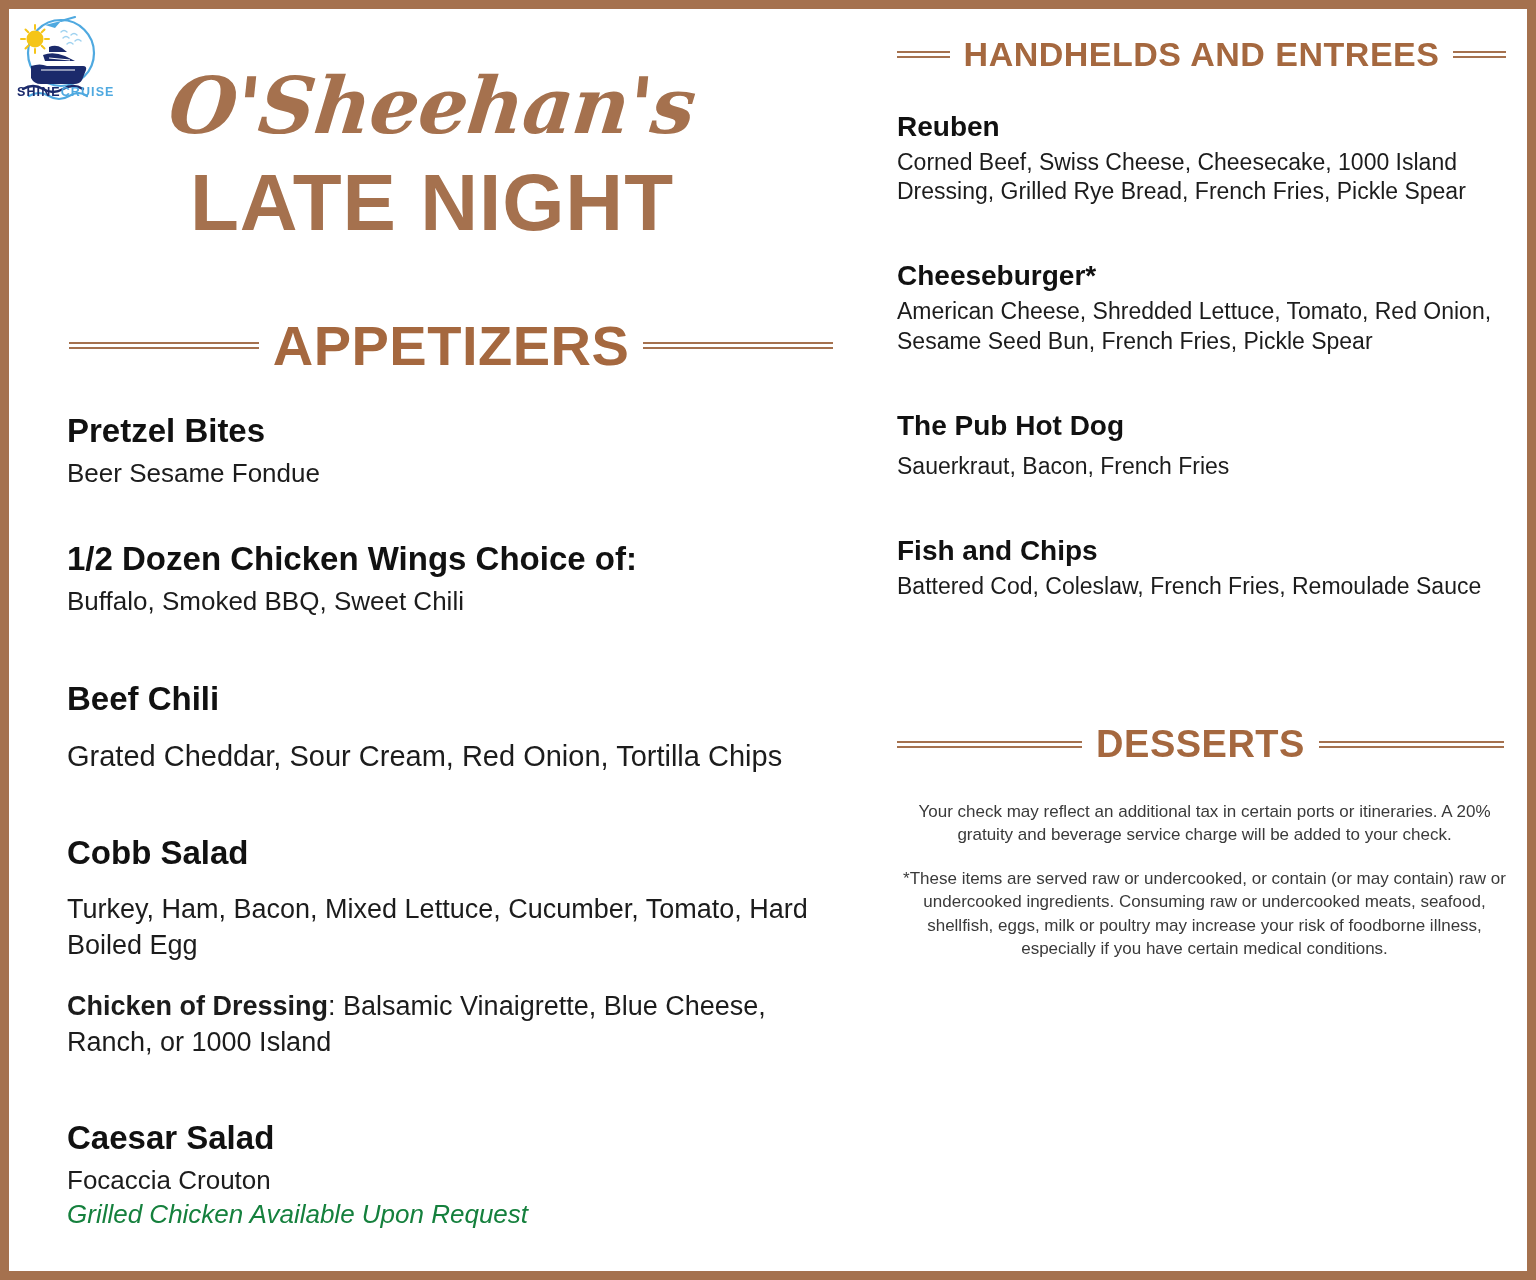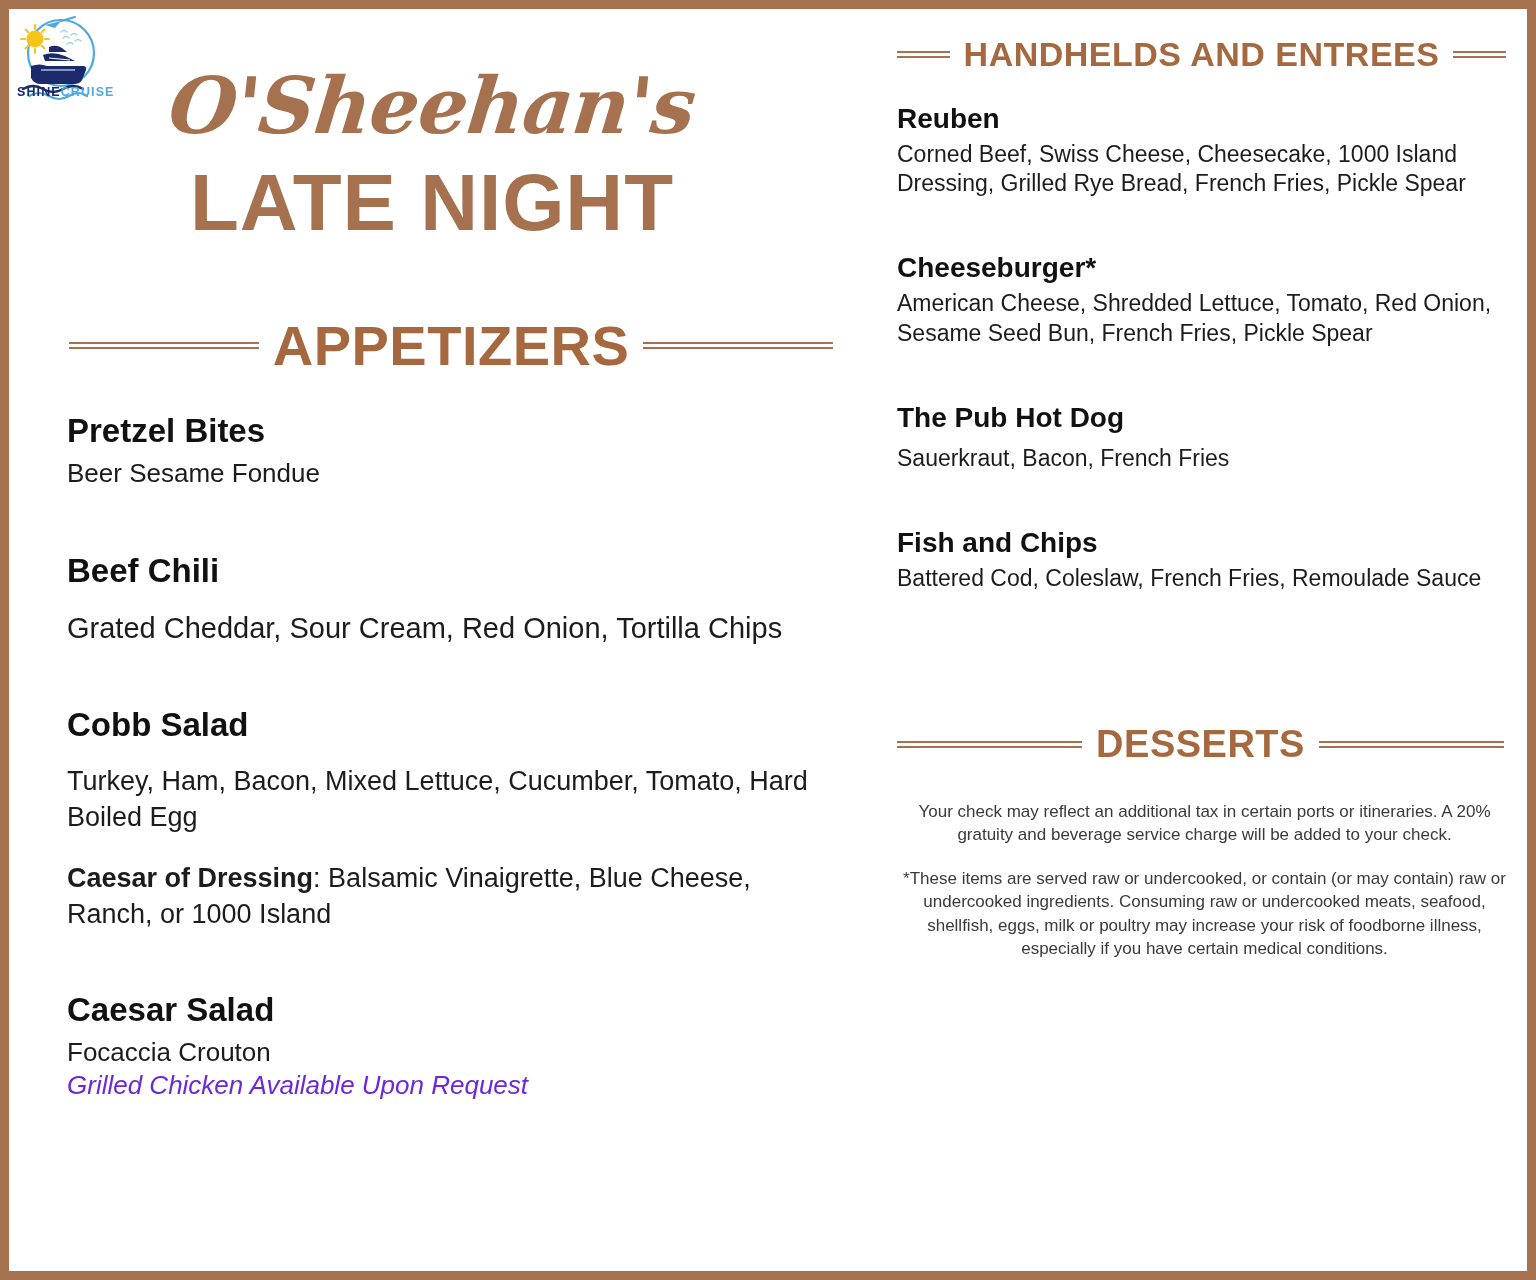--- a/index.html
+++ b/index.html
@@ -158,29 +158,29 @@
 
   .dressing {
     margin: 26px 0 0 0;
     color: #1c1c1c;
     font-size: 27px;
     line-height: 1.33;
   }
   .dressing b { font-weight: bold; }
   .italic-note {
     font-style: italic;
-    color: #6d28d9;
+    color: #15803d;
     font-size: 26px;
     line-height: 1.3;
     margin: 0;
   }
 
   
   .items-right {
-    margin: 28px 0 0 42px;
+    margin: 36px 0 0 42px;
     width: 610px;
   }
   .item-r { margin-bottom: 46px; }
   .item-r .name {
     color: #111111;
     font-weight: bold;
     font-size: 28px;
     line-height: 1.2;
     margin: 0 0 4px 0;
   }
@@ -290,30 +290,34 @@
         <span class="rule"></span>
       </div>
 
       <div class="items-left">
 
         <div class="item-l">
           <p class="name">Pretzel Bites</p>
           <p class="desc">Beer Sesame Fondue</p>
         </div>
 
+        <div class="item-l" style="margin-top:50px;">
+          <p class="name">1/2 Dozen Chicken Wings  Choice of:</p>
+          <p class="desc">Buffalo, Smoked BBQ, Sweet Chili</p>
+        </div>
 
         <div class="item-l big spaced" style="margin-top:62px;">
           <p class="name">Beef Chili</p>
           <p class="desc">Grated Cheddar, Sour Cream, Red Onion, Tortilla Chips</p>
         </div>
 
         <div class="item-l spaced" style="margin-top:58px;">
           <p class="name">Cobb Salad</p>
           <p class="desc" style="font-size:27px; margin-top:16px;">Turkey, Ham, Bacon, Mixed Lettuce,  Cucumber, Tomato, Hard Boiled Egg</p>
-          <p class="dressing"><b>Caesar of Dressing</b><span>: Balsamic  Vinaigrette, Blue Cheese, Ranch,  or 1000 Island</span></p>
+          <p class="dressing"><b>Chicken of Dressing</b><span>: Balsamic  Vinaigrette, Blue Cheese, Ranch,  or 1000 Island</span></p>
         </div>
 
         <div class="item-l" style="margin-top:58px;">
           <p class="name">Caesar Salad</p>
           <p class="desc">Focaccia Crouton</p>
           <p class="italic-note">Grilled Chicken Available Upon Request</p>
         </div>
 
       </div>
     </div>

